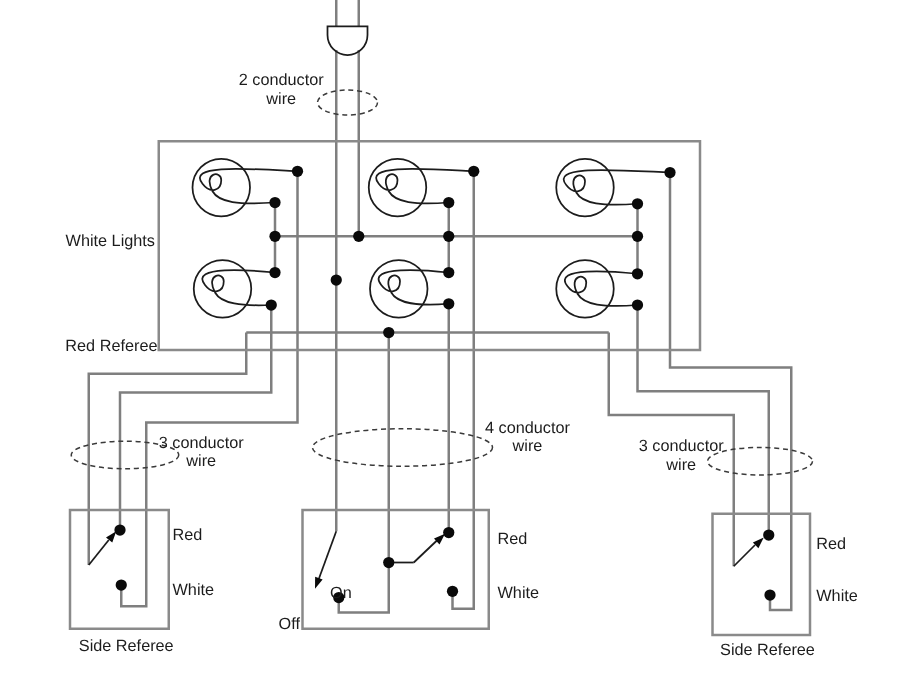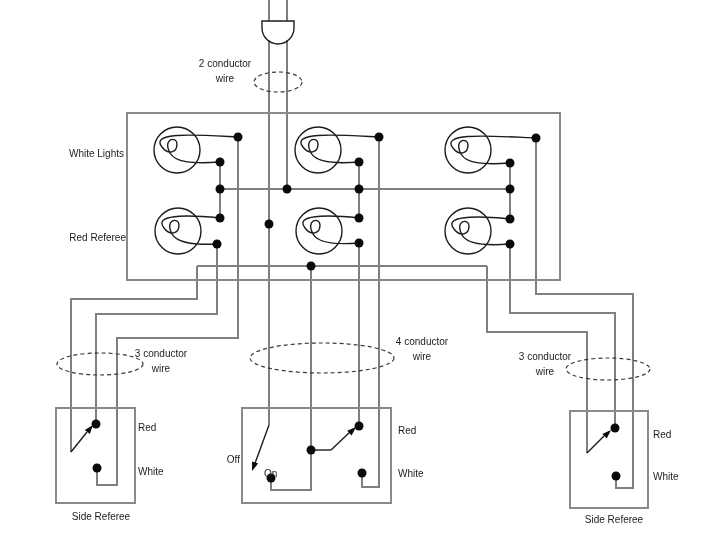--- a/index.html
+++ b/index.html
@@ -1,23 +1,23 @@
 <!DOCTYPE html>
 <html><head>
 <meta charset="utf-8">
 <style>
   html,body{margin:0;padding:0;background:#ffffff;}
   #stage{
     position:relative;width:720px;height:540px;background:#ffffff;overflow:hidden;
     font-family:"Liberation Sans", sans-serif;color:#1c1c1c;
   }
   #stage svg{position:absolute;left:0;top:0;}
-  .lbl{position:absolute;font-size:10px;line-height:15px;white-space:nowrap;}
+  .lbl{position:absolute;font-size:13px;line-height:15px;white-space:nowrap;}
   .lbl.center{text-align:center;white-space:normal;}
-  .lbl.right{text-align:right;}
+  .lbl.right{text-align:right;margin-top:39px;}
   .note{position:absolute;font-size:15.5px;line-height:19px;text-align:center;}
   .wire{stroke:#7f7f7f;stroke-width:2;fill:none;}
   .boxline{stroke:#8a8a8a;stroke-width:2;fill:none;}
   .ink{stroke:#1c1c1c;stroke-width:1.4;fill:none;}
   .dashed{stroke:#3a3a3a;stroke-width:1.2;fill:none;stroke-dasharray:4 3;}
   .dot{fill:#0a0a0a;stroke:none;}
   .arrow{fill:#0a0a0a;stroke:none;}
 </style>
 </head>
 <body>

